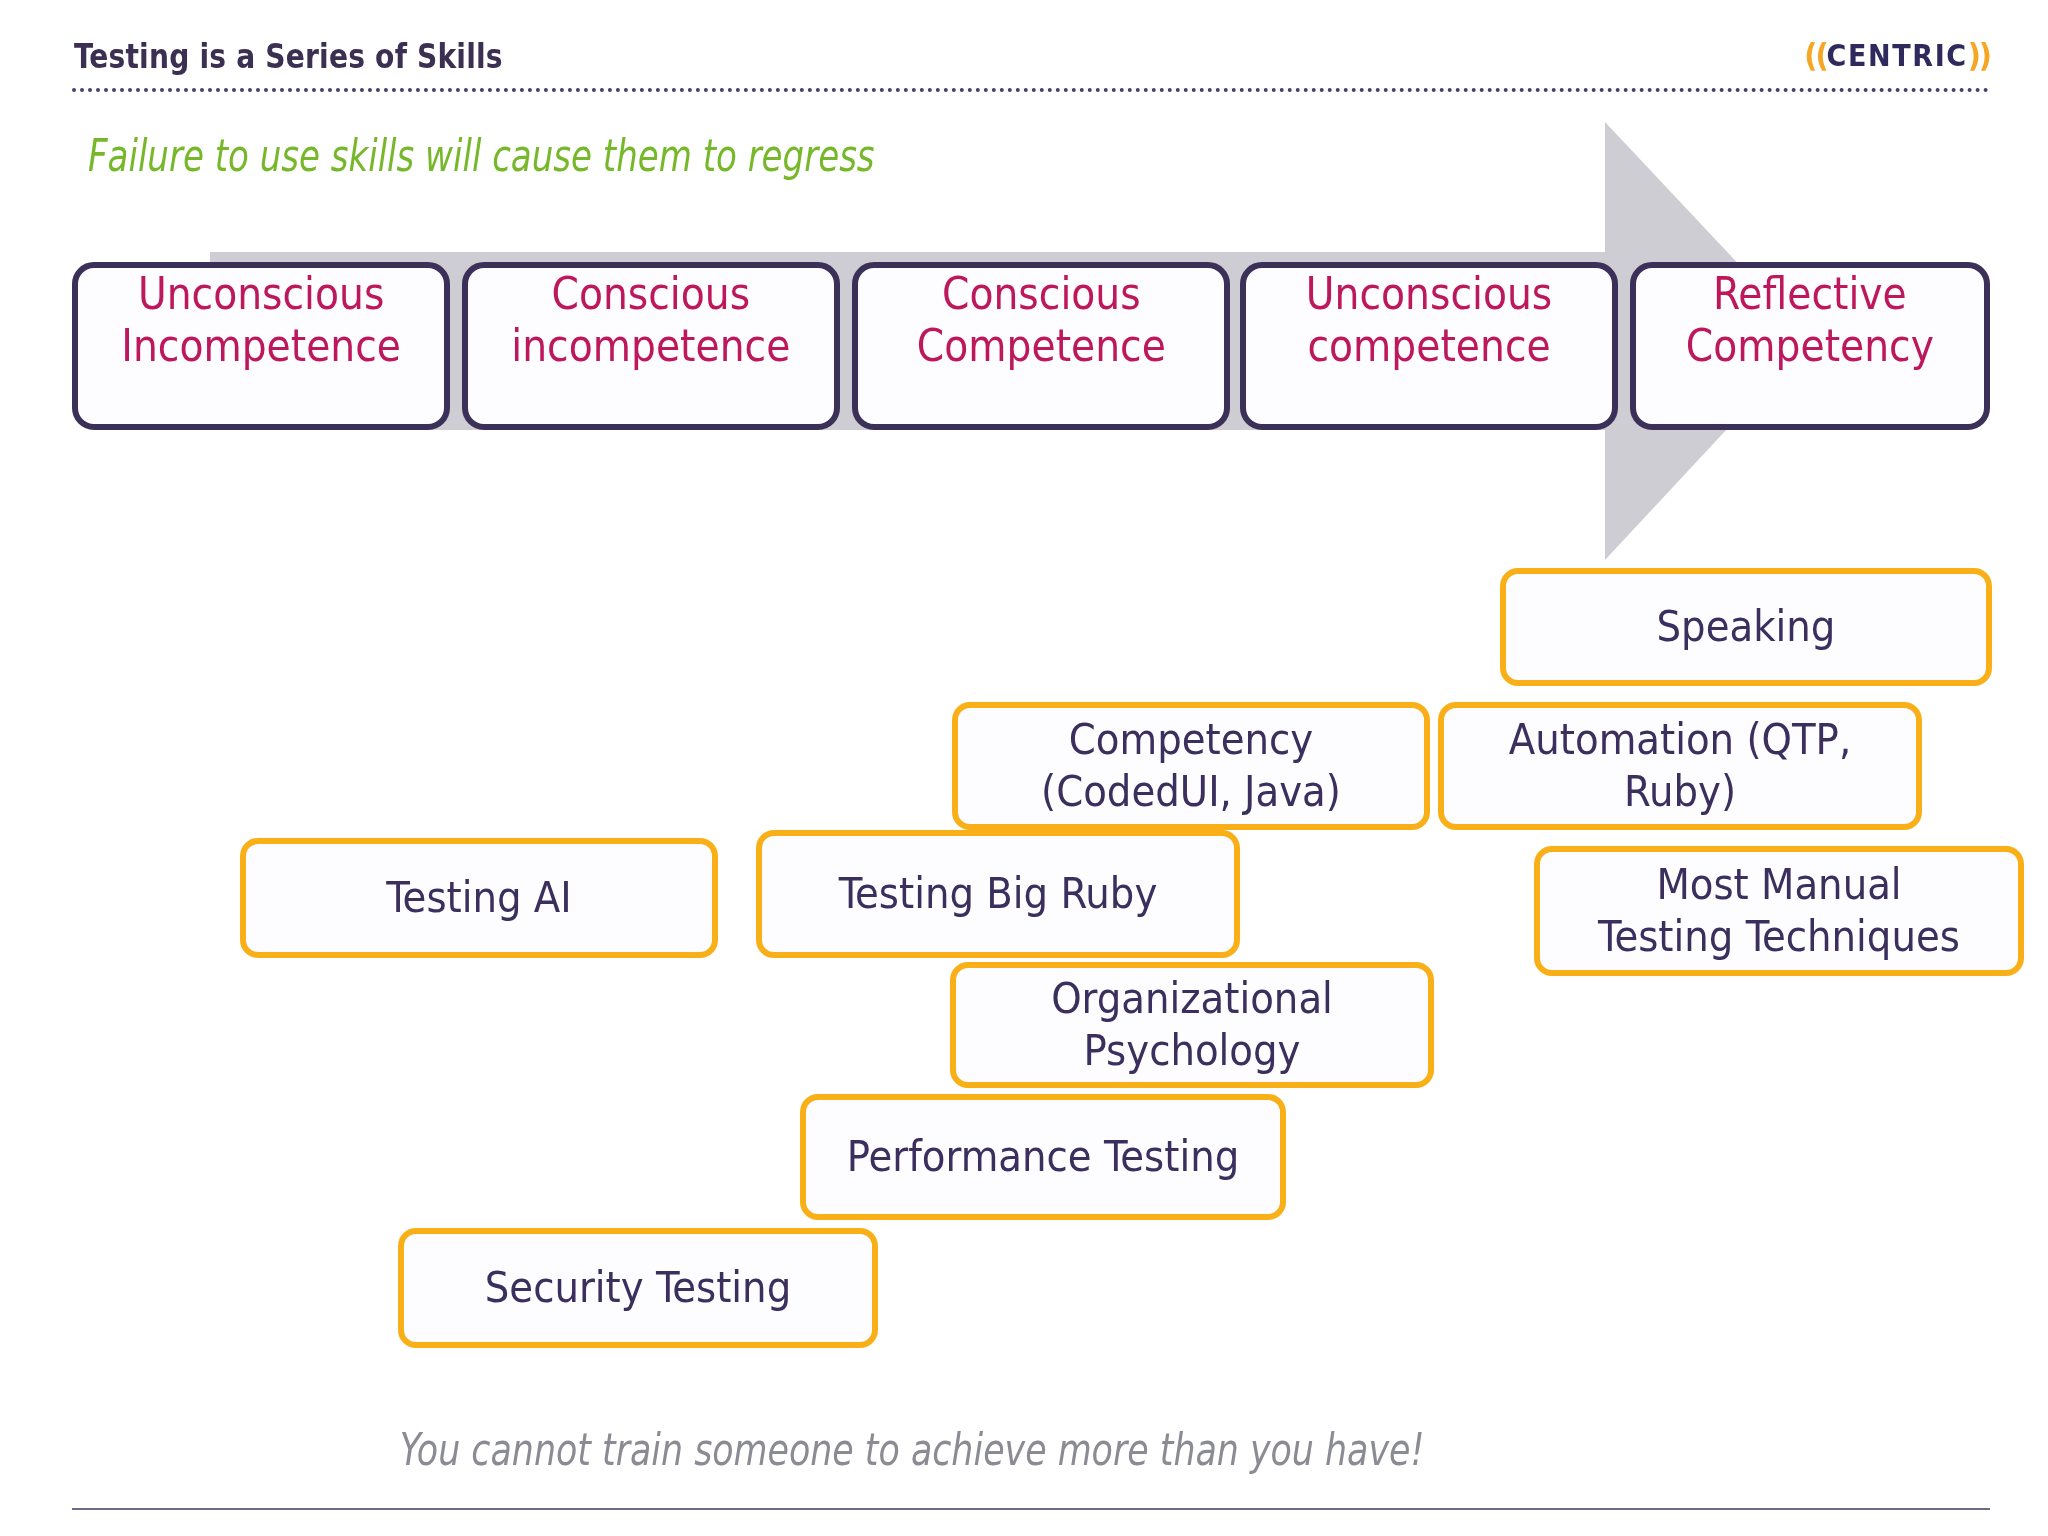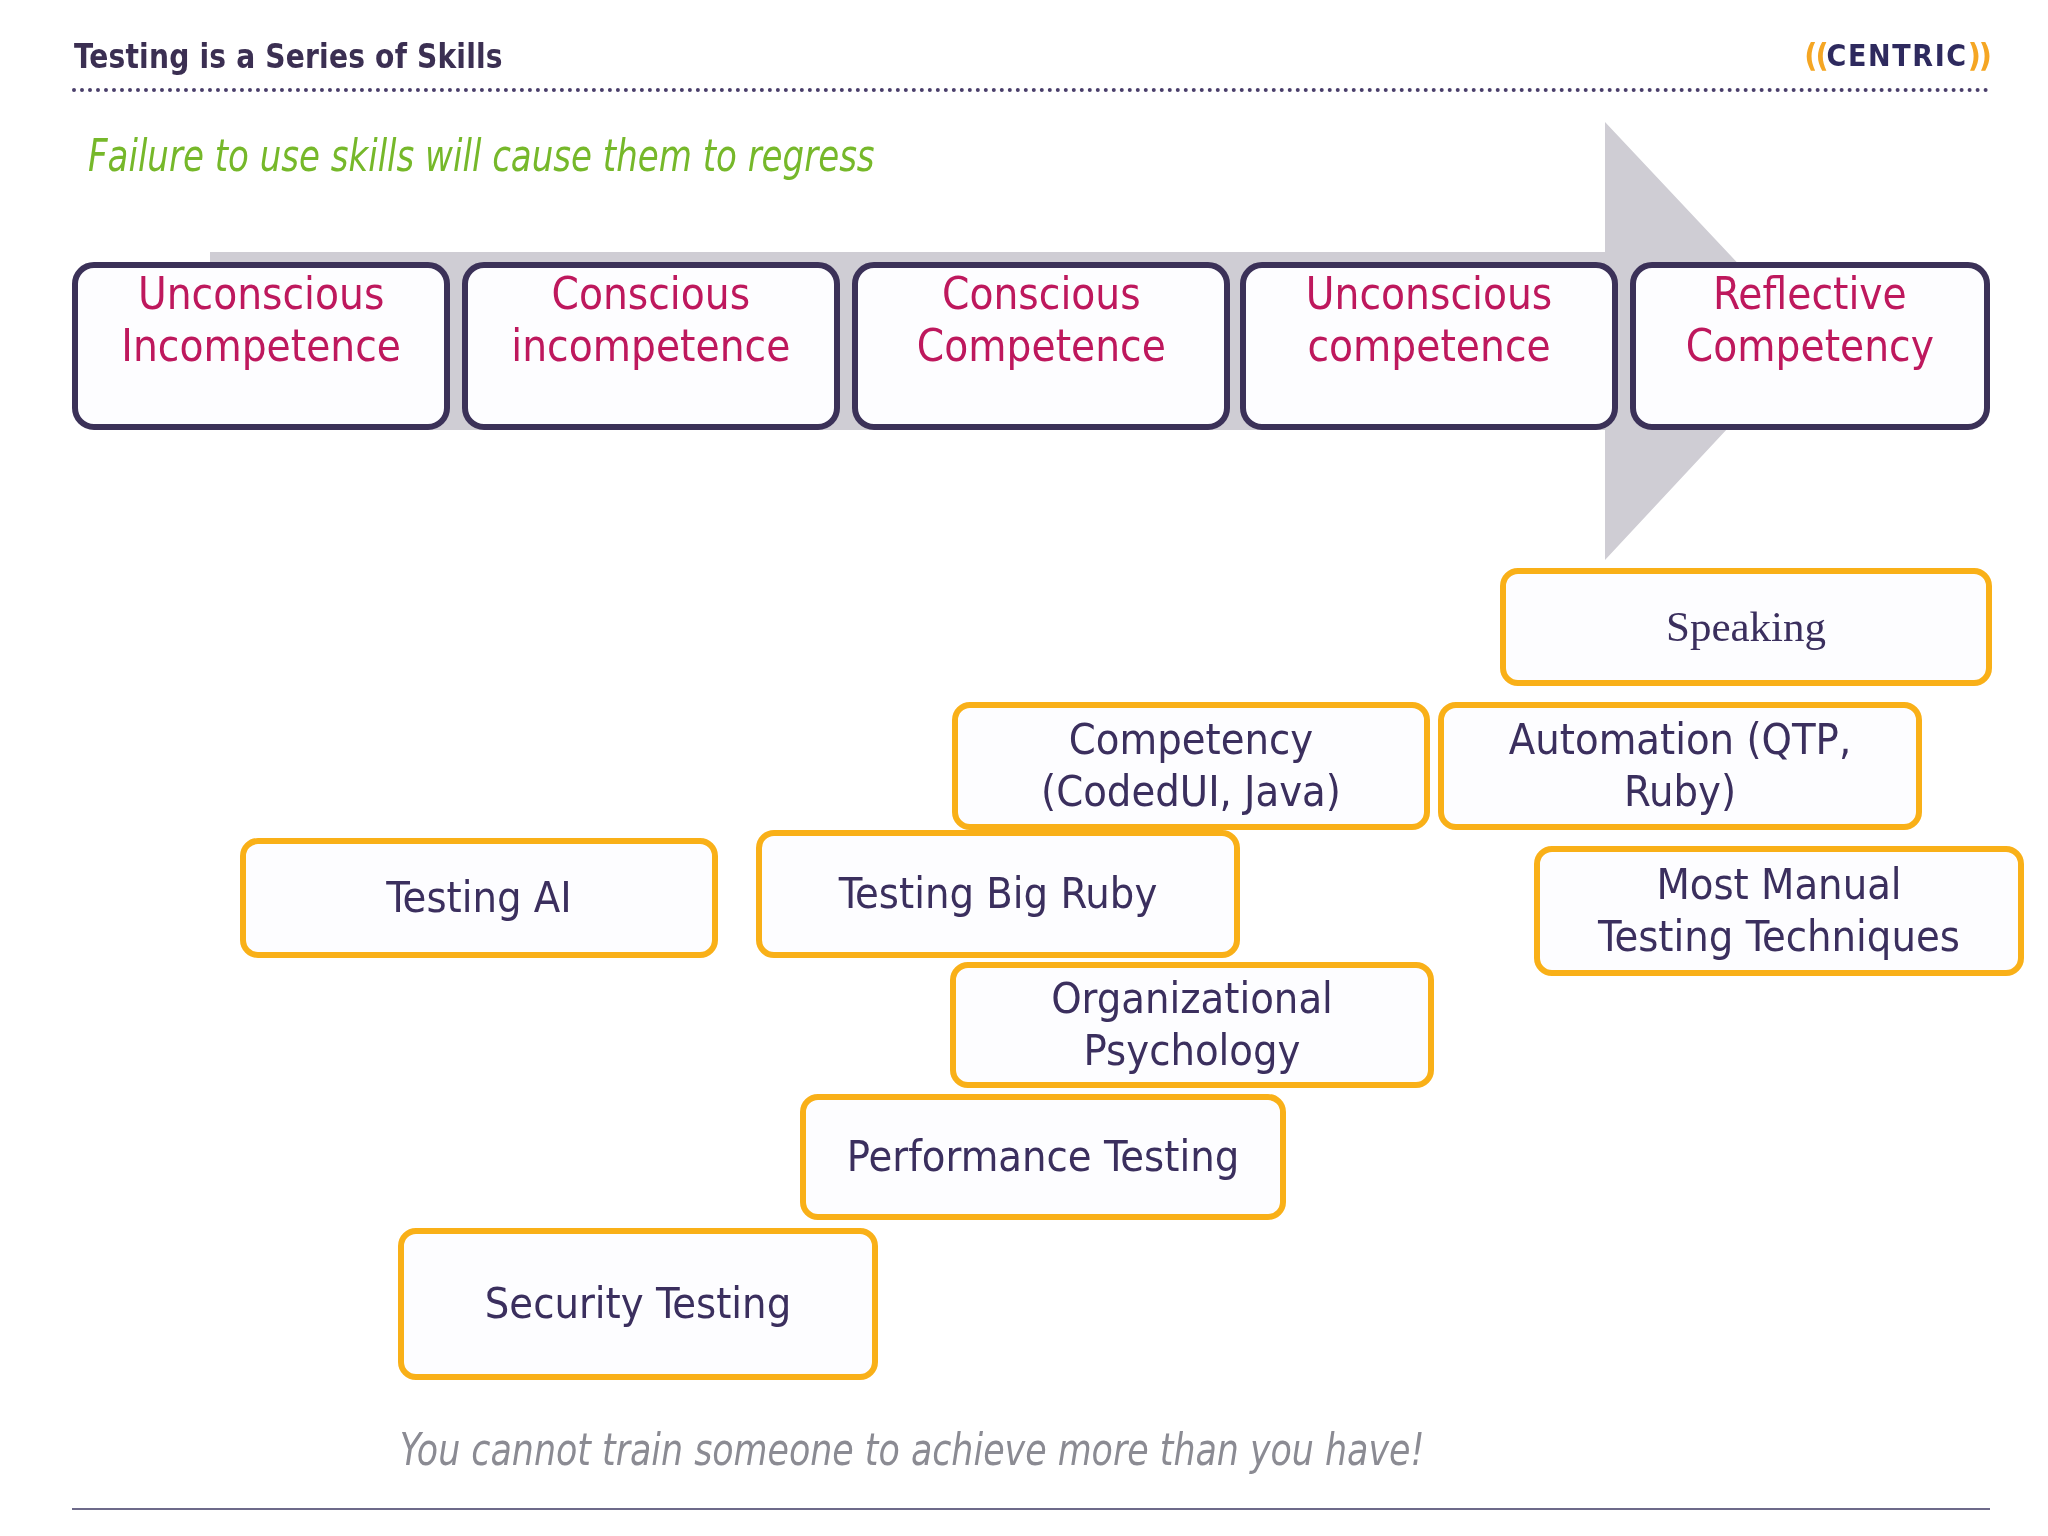--- a/index.html
+++ b/index.html
@@ -199,21 +199,21 @@
 
   <div class="stage-box" style="left:1558px;width:360px;">
     <div>
       <span>Reflective</span>
       <span>Competency</span>
     </div>
   </div>
 
 </div>
 
-<div class="skill-box" style="left:1500px;top:568px;width:492px;height:118px;font-family:Liberation Serif, serif;">
+<div class="skill-box" style="left:1500px;top:568px;width:492px;height:118px;">
   <div>
     <span>Speaking</span>
   </div>
 </div>
 
 <div class="skill-box" style="left:952px;top:702px;width:478px;height:128px;">
   <div>
     <span>Competency</span>
     <span>(CodedUI, Java)</span>
   </div>
@@ -251,20 +251,20 @@
     <span>Psychology</span>
   </div>
 </div>
 
 <div class="skill-box" style="left:800px;top:1094px;width:486px;height:126px;">
   <div>
     <span>Performance Testing</span>
   </div>
 </div>
 
-<div class="skill-box" style="left:398px;top:1228px;width:480px;height:152px;">
+<div class="skill-box" style="left:398px;top:1228px;width:480px;height:120px;">
   <div>
     <span>Security Testing</span>
   </div>
 </div>
 
 <div id="footer-caption"><span>You cannot train someone to achieve more than you have!</span></div>
 <div id="footer-divider"></div>
 
 </body></html>

